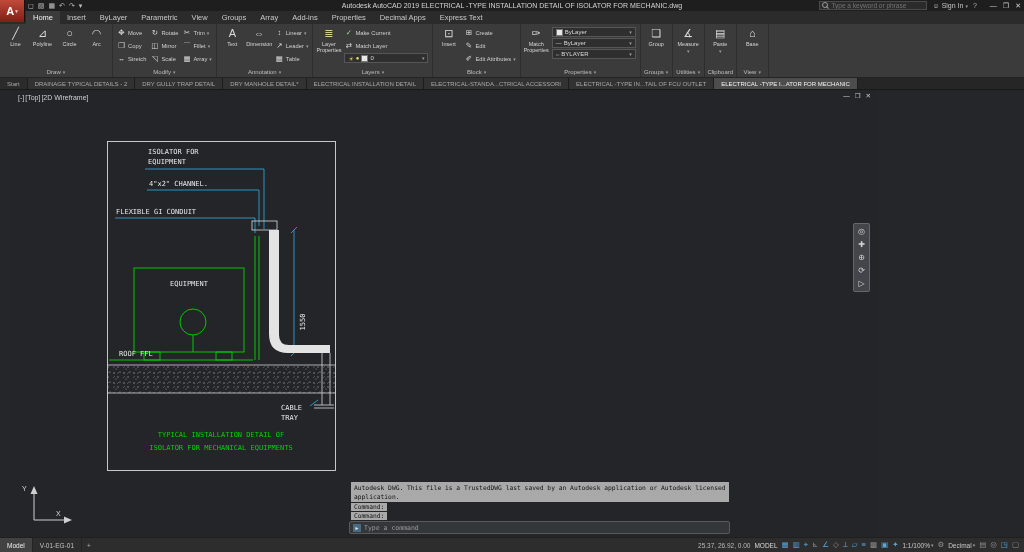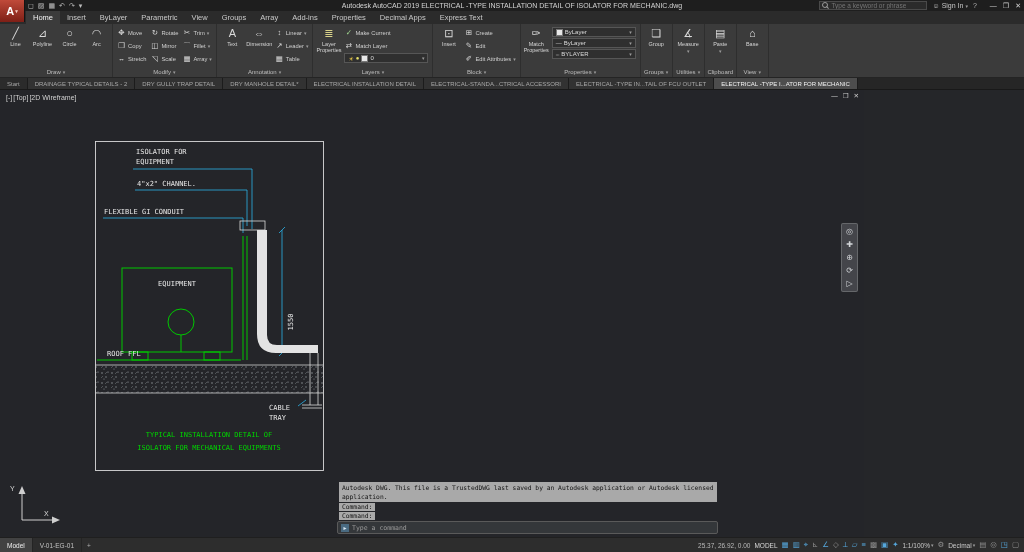--- a/index.html
+++ b/index.html
@@ -46,21 +46,21 @@
   .mini.sun{color:#e8c545;}
   .mini.bulb{color:#e8e26a;}
 
   
   .filetabs{position:absolute;top:78px;left:0;width:1024px;height:12px;background:#262626;display:flex;align-items:stretch;font-size:6px;color:#a8a8a8;border-bottom:1px solid #191919;box-sizing:border-box;}
   .ftab{padding:0 7px;display:flex;align-items:center;border-right:1px solid #1c1c1c;background:#323232;white-space:nowrap;cursor:default;}
   .ftab.start{background:#2b2b2b;}
   .ftab.active{background:#4d4d4d;color:#f4f4f4;}
 
   
-  .canvas{position:absolute;top:90px;left:0;width:864px;height:447px;background:#242529;overflow:hidden;}
+  .canvas{position:absolute;top:90px;left:12px;width:864px;height:447px;background:#242529;overflow:hidden;}
   .canvas svg{position:absolute;left:0;top:0;}
   .vp-label{position:absolute;left:6px;top:4px;font-size:7px;color:#cfcfcf;display:flex;gap:1px;}
   .vp-label span{cursor:default;}
   .vp-controls{position:absolute;right:5px;top:2px;font-size:6.5px;color:#cfcfcf;display:flex;gap:5px;}
   .navbar{position:absolute;right:6px;top:133px;width:15px;background:rgba(150,155,160,0.28);border:1px solid rgba(205,205,205,0.25);border-radius:2px;display:flex;flex-direction:column;align-items:center;padding:3px 0;gap:4px;}
   .navbar span{font-size:8px;color:#d3d6d9;line-height:9px;cursor:default;}
 
   .dwg-text{fill:#e8e8e8;font-family:"DejaVu Sans Mono",monospace;font-size:7px;}
   .dwg-green-text{font-family:"DejaVu Sans Mono",monospace;font-size:7px;}
   .compass-letter{fill:#d6d6d6;font-size:6.5px;font-weight:bold;}

